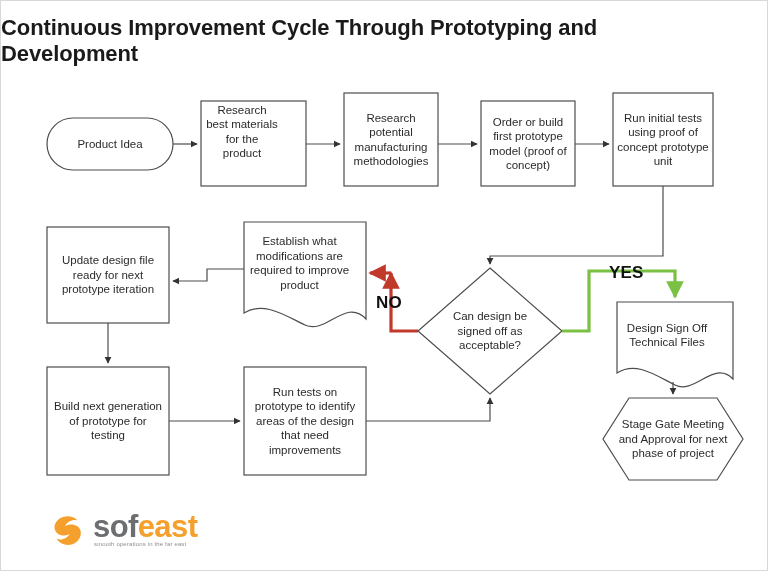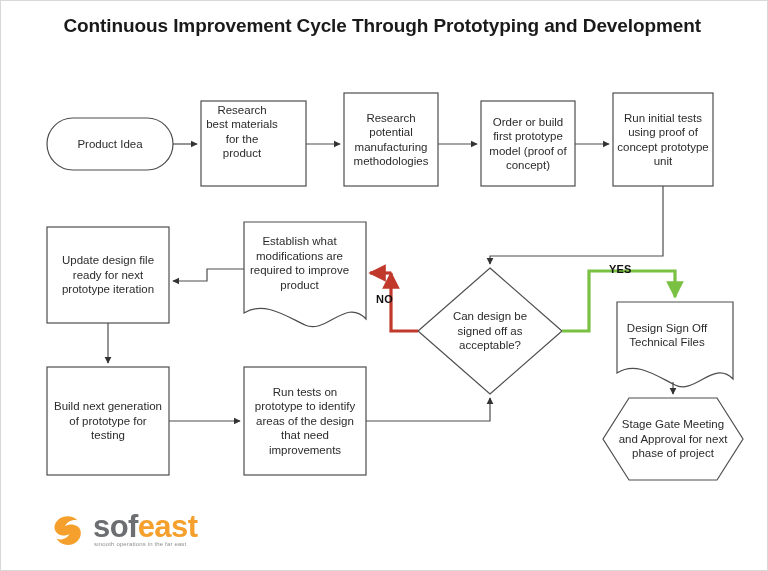--- a/index.html
+++ b/index.html
@@ -17,22 +17,22 @@
     background: #ffffff;
     border: 1px solid #d8d8d8;
     box-sizing: border-box;
     overflow: hidden;
   }
   #chart-title {
     position: absolute;
     left: 0;
     top: 14px;
     width: 700px;
-    text-align: right;
-    font-size: 19px;
+    text-align: left;
+    font-size: 22px;
     font-weight: bold;
     color: #1a1a1a;
     letter-spacing: -0.1px;
   }
   
   #flow-svg {
     position: absolute;
     left: 0;
     top: 0;
     width: 768px;
@@ -47,21 +47,21 @@
     text-align: center;
     font-size: 11.5px;
     line-height: 14.5px;
     color: #2b2b2b;
     pointer-events: none;
     box-sizing: border-box;
     padding: 0 4px;
   }
   .edge-label {
     position: absolute;
-    font-size: 11px;
+    font-size: 17px;
     font-weight: bold;
     color: #111111;
     letter-spacing: 0.2px;
   }
   
   #logo {
     position: absolute;
     left: 46px;
     top: 508px;
     width: 175px;

